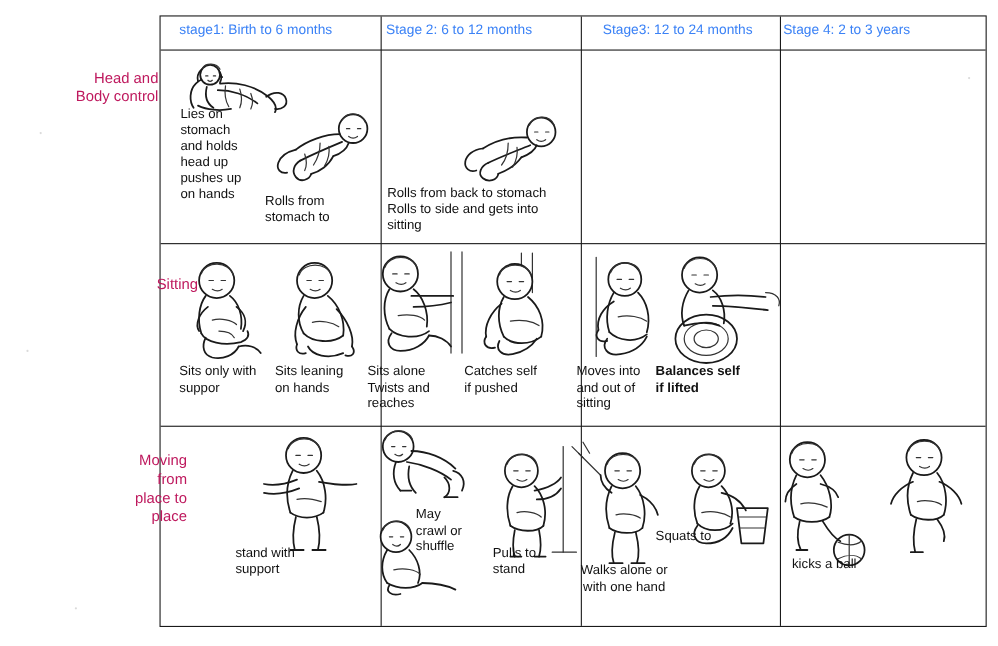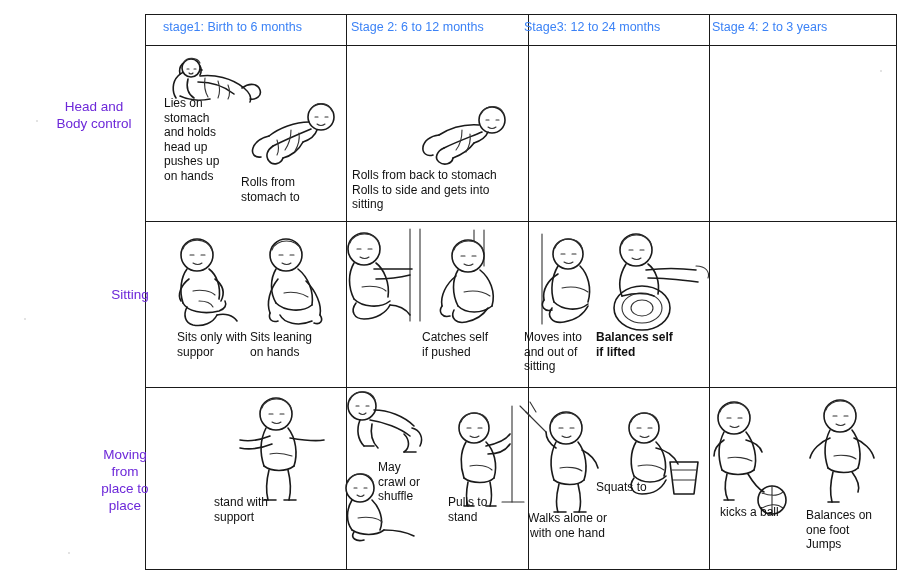--- a/index.html
+++ b/index.html
@@ -59,23 +59,22 @@
     font-size: 12.5px;
     color: #3b82f6;
     white-space: nowrap;
   }
 
   
   .row-label {
     position: absolute;
     font-size: 13.5px;
     line-height: 17px;
-    color: #6d28d9;
-    text-align: center;
-    margin-top: 36px;
+    color: #be185d;
+    text-align: right;
   }
 
   
   .cap {
     position: absolute;
     font-size: 12px;
     line-height: 14.5px;
     color: #111;
     white-space: pre-line;
   }
@@ -121,21 +120,21 @@
     <div class="vline" style="left:200px;"></div>
     <div class="vline" style="left:382px;"></div>
     <div class="vline" style="left:563px;"></div>
     <div class="hline" style="top:30px;"></div>
     <div class="hline" style="top:206px;"></div>
     <div class="hline" style="top:372px;"></div>
   </div>
 
   <div class="col-head" style="left:163px;">stage1: Birth to 6 months</div>
   <div class="col-head" style="left:351px;">Stage 2: 6 to 12 months</div>
-  <div class="col-head" style="left:524px;">Stage3: 12 to 24 months</div>
+  <div class="col-head" style="left:548px;">Stage3: 12 to 24 months</div>
   <div class="col-head" style="left:712px;">Stage 4: 2 to 3 years</div>
 
   <div class="row-label" style="left:44px;  top:62px;  width:100px; white-space:pre-line;">Head and
 Body control</div>
   <div class="row-label" style="left:80px;  top:250px; width:100px; white-space:pre-line;">Sitting</div>
   <div class="row-label" style="left:80px;  top:410px; width:90px; white-space:pre-line;">Moving
 from
 place to
 place</div>
 
@@ -210,21 +209,21 @@
       <path class="stroke" d="M46 34 C54 40 58 52 56 64"></path>
       <path class="stroke" d="M20 68 C24 76 40 80 56 76 C62 74 64 70 62 66"></path>
       <path class="stroke" d="M26 44 C18 50 14 60 18 66"></path>
       <path class="stroke" d="M52 44 C60 50 62 58 58 66"></path>
       <path class="stroke" d="M24 72 C20 80 22 88 30 90 C40 92 50 88 54 80"></path>
       <path class="stroke" d="M54 80 C62 78 70 80 74 86"></path>
       <path class="stroke-thin" d="M30 56 C38 54 48 56 52 60"></path>
       <path class="stroke-thin" d="M36 66 C42 66 48 68 50 72"></path>
     </svg>
   </div>
-  <div class="cap" style="left:163px; top:330px;margin-left:14px;">Sits only with
+  <div class="cap" style="left:163px; top:330px;">Sits only with
 suppor</div>
 
   <div class="fig" style="left:254px; top:235px;">
     <svg width="90" height="98" viewBox="0 0 90 98">
       <circle class="stroke fillw" cx="32" cy="20" r="16"></circle>
       <path class="stroke-thin" d="M18 15 C22 3 43 3 47 15"></path>
       <path class="stroke-thin" d="M25 20 h4 M36 20 h4 M28 28 q5 3 9 0"></path>
       <path class="stroke" d="M22 34 C16 44 16 58 22 68"></path>
       <path class="stroke" d="M44 34 C54 42 60 56 58 70"></path>
       <path class="stroke" d="M24 44 C16 54 12 68 16 78"></path>
@@ -249,20 +248,23 @@
       <path class="stroke" d="M20 38 C14 48 14 62 20 74"></path>
       <path class="stroke" d="M42 38 C50 44 56 58 54 72"></path>
       <path class="stroke" d="M40 44 C54 44 68 44 78 44"></path>
       <path class="stroke" d="M42 54 C56 54 68 52 76 50"></path>
       <path class="stroke" d="M20 74 C28 82 46 84 56 76"></path>
       <path class="stroke" d="M22 78 C16 86 20 94 30 94 C42 94 52 88 56 80"></path>
       <path class="stroke" d="M56 80 C64 80 72 84 76 90"></path>
       <path class="stroke-thin" d="M28 62 C38 60 48 62 52 66"></path>
     </svg>
   </div>
+  <div class="cap" style="left:334px; top:330px;">Sits alone
+Twists and
+reaches</div>
 
   <div class="fig" style="left:424px; top:228px;">
     <svg width="96" height="106" viewBox="0 0 96 106">
       <path class="stroke-thin" d="M50 2 V40"></path>
       <path class="stroke-thin" d="M60 2 V38"></path>
       <circle class="stroke fillw" cx="44" cy="28" r="16"></circle>
       <path class="stroke-thin" d="M30 22 C34 10 55 10 59 22"></path>
       <path class="stroke-thin" d="M37 28 h4 M48 28 h4 M40 36 q5 3 9 0"></path>
       <path class="stroke" d="M34 42 C28 52 28 66 34 78"></path>
       <path class="stroke" d="M56 42 C66 50 72 64 68 78"></path>
@@ -454,21 +456,18 @@
       <path class="stroke" d="M52 36 C60 46 62 62 58 74"></path>
       <path class="stroke" d="M30 44 C20 48 12 56 10 64"></path>
       <path class="stroke" d="M54 44 C64 48 72 56 74 64"></path>
       <path class="stroke" d="M28 74 C36 80 52 80 58 74"></path>
       <path class="stroke" d="M33 78 C30 90 30 100 32 108"></path>
       <path class="stroke" d="M52 78 C58 86 60 92 58 98"></path>
       <path class="stroke" d="M28 108 h11"></path>
       <path class="stroke-thin" d="M34 62 C42 60 52 62 56 65"></path>
     </svg>
   </div>
-  <div class="cap" style="left:806px; top:508px;">Balances on
-one foot
-Jumps</div>
 
   <div class="speck" style="left:36px;  top:120px;"></div>
   <div class="speck" style="left:24px;  top:318px;"></div>
   <div class="speck" style="left:68px;  top:552px;"></div>
   <div class="speck" style="left:880px; top:70px;"></div>
 </div>
 
 </body></html>

